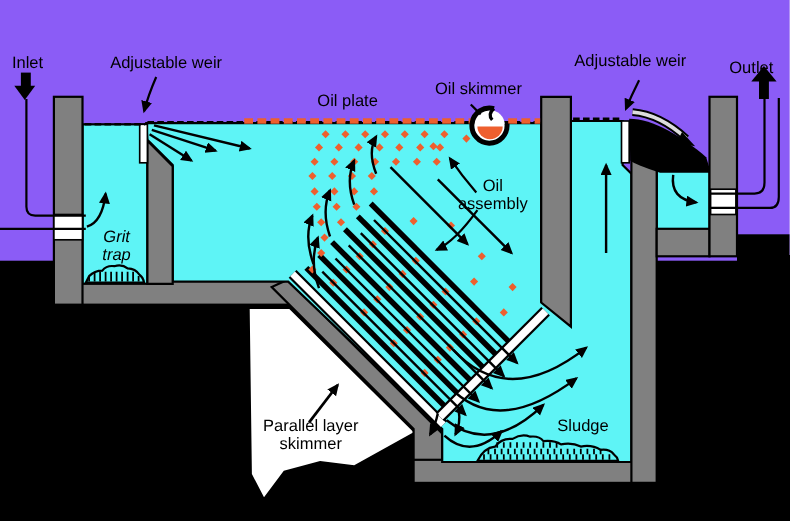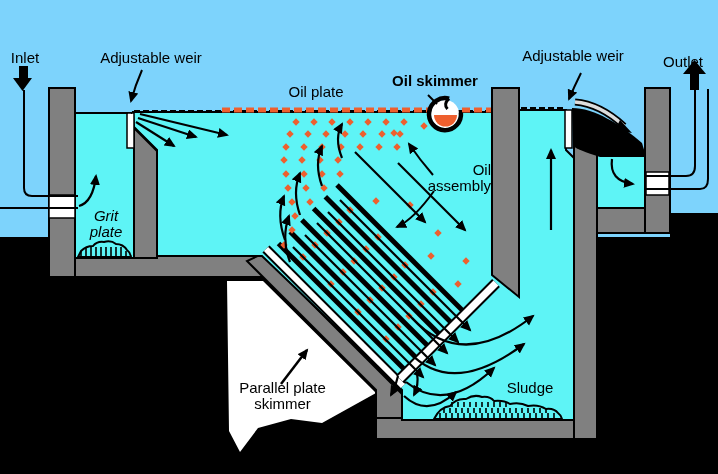--- a/index.html
+++ b/index.html
@@ -1,16 +1,16 @@
 <!DOCTYPE html>
 <html style="--water: #5EF4F6; --wall: #808080; --oil: #EE5F2E; --shadow: #000000; --paper: #FFFFFF;"><head>
 <meta charset="utf-8">
 <style>
   html,body{margin:0;padding:0;background:#fff;}
-  #stage{position:relative;width:718px;height:474px;background:#7dd3fc;overflow:hidden;
+  #stage{position:relative;width:718px;height:474px;background:#8b5cf6;overflow:hidden;
          font-family:"Liberation Sans",sans-serif;}
   #stage svg{position:absolute;left:0;top:0;}
   .lbl{position:absolute;color:#000;font-size:15px;line-height:16px;text-align:center;
        white-space:nowrap;}
   .lbl span{display:block;}
   .wall{fill:var(--wall);stroke:#000;stroke-width:2;}
   .waterS{fill:var(--water);stroke:#000;stroke-width:2;}
   .blackfill{fill:var(--shadow);}
   .whiteB{fill:#fff;stroke:#000;stroke-width:1.5;}
   .ink{stroke:#000;fill:none;}
@@ -234,29 +234,29 @@
   </g>
   <g fill="#000">
     <rect x="690" y="73" width="9" height="17"></rect>
     <polygon points="683,74 706,74 694.5,60"></polygon>
   </g>
 </svg>
 
 <div class="lbl" style="left:2px;top:50px;width:46px;">Inlet</div>
 <div class="lbl" style="left:84px;top:50px;width:134px;">Adjustable weir</div>
 <div class="lbl" style="left:278px;top:84px;width:76px;">Oil plate</div>
-<div class="lbl" style="left:385px;top:73px;width:100px;font-weight:bold;">Oil skimmer</div>
+<div class="lbl" style="left:385px;top:73px;width:100px;">Oil skimmer</div>
 <div class="lbl" style="left:505px;top:48px;width:136px;">Adjustable weir</div>
 <div class="lbl" style="left:655px;top:54px;width:56px;">Outlet</div>
-<div class="lbl" style="left:405px;top:162px;width:86px;text-align:right;">
+<div class="lbl" style="left:405px;top:162px;width:86px;">
   <span>Oil</span>
   <span>assembly</span>
 </div>
 <div class="lbl" style="left:80px;top:208px;width:52px;font-style:italic;">
   <span>Grit</span>
-  <span>plate</span>
+  <span>trap</span>
 </div>
 <div class="lbl" style="left:225px;top:380px;width:115px;">
-  <span>Parallel plate</span>
+  <span>Parallel layer</span>
   <span>skimmer</span>
 </div>
 <div class="lbl" style="left:498px;top:380px;width:64px;">Sludge</div>
 </div>
 
 </body></html>

